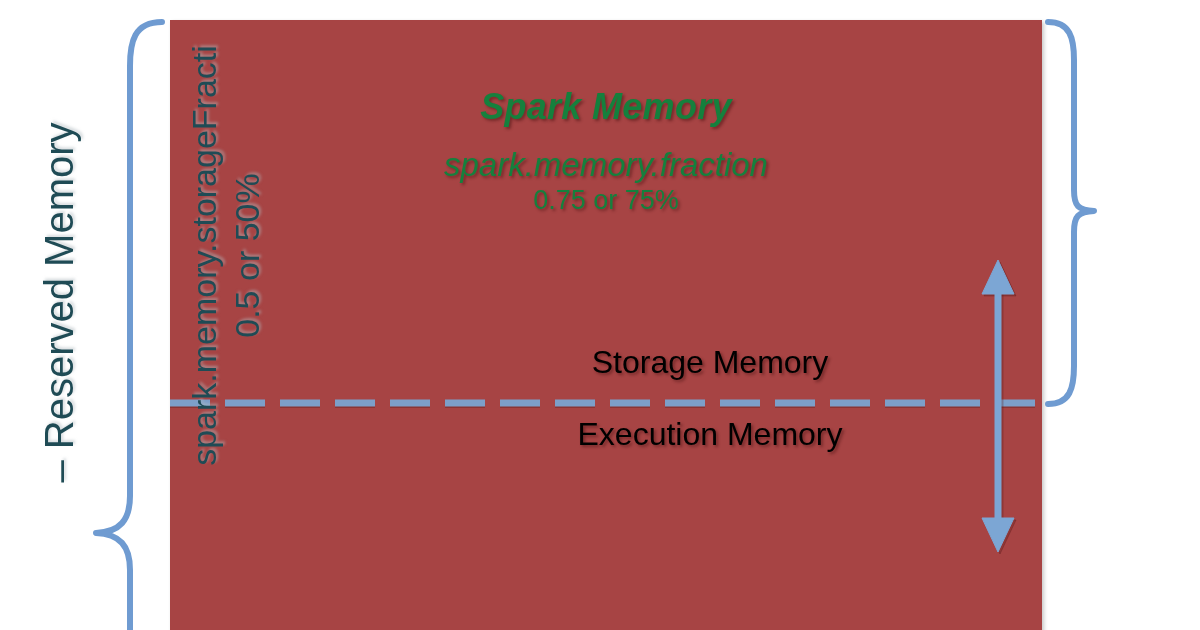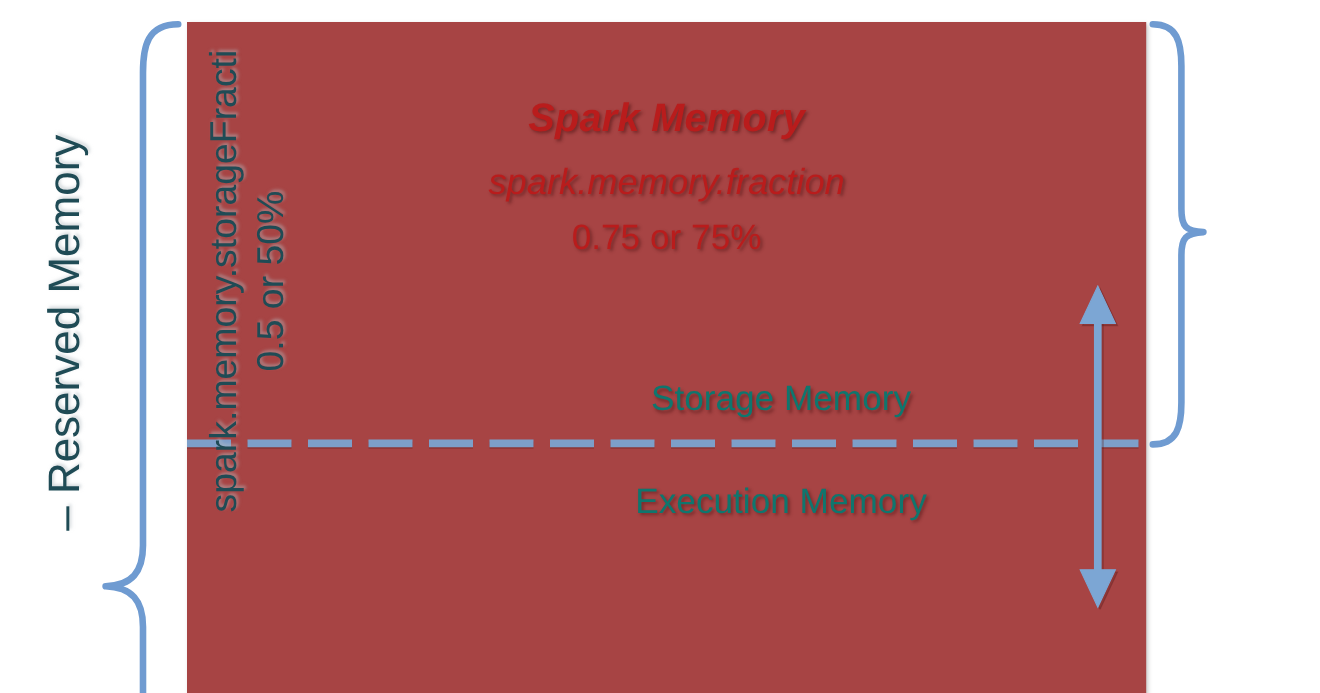--- a/index.html
+++ b/index.html
@@ -27,65 +27,65 @@
     box-shadow: 2px 2px 4px rgba(0,0,0,0.22);
   }
 
   
   #spark-label {
     position: absolute;
     left: 170px;
     top: 86px;
     width: 872px;
     text-align: center;
-    color: #b91c1c;
+    color: #15803d;
     text-shadow: 2px 2px 3px rgba(60,10,10,0.45);
     line-height: 1.18;
     pointer-events: none;
   }
   #spark-label .l1 {
     display: block;
     font-size: 36px;
     font-weight: bold;
     font-style: italic;
     letter-spacing: 0.3px;
   }
   #spark-label .l2 {
     display: block;
     font-size: 33px;
     font-style: italic;
     margin-top: 18px;
   }
   #spark-label .l3 {
     display: block;
-    font-size: 32px;
-    margin-top: 12px;
+    font-size: 27px;
+    margin-top: 0;
   }
 
   
   #split-line {
     position: absolute;
     left: 170px;
     top: 399px;
     width: 872px;
     height: 9px;
   }
 
   
   .mem-label {
     position: absolute;
     width: 520px;
     text-align: center;
     font-size: 32px;
-    color: #0f766e;
+    color: #000000;
     text-shadow: 2px 2px 3px rgba(60,10,10,0.45);
     pointer-events: none;
   }
   #storage-label { left: 450px; top: 344px; }
-  #execution-label { left: 450px; top: 437px; }
+  #execution-label { left: 450px; top: 416px; }
 
   
   #split-arrow {
     position: absolute;
     left: 966px;
     top: 258px;
     width: 64px;
     height: 296px;
   }
 

